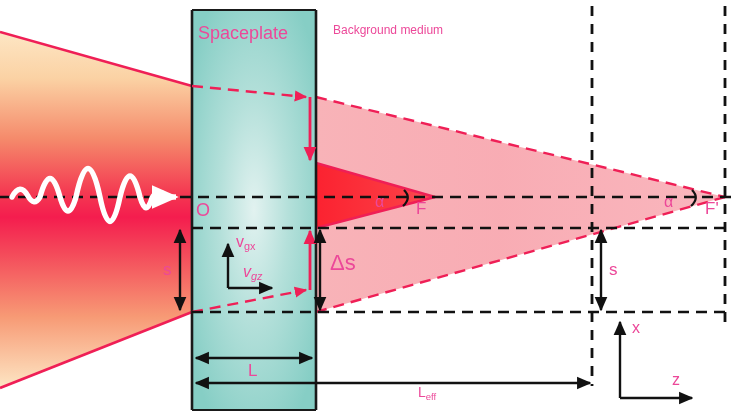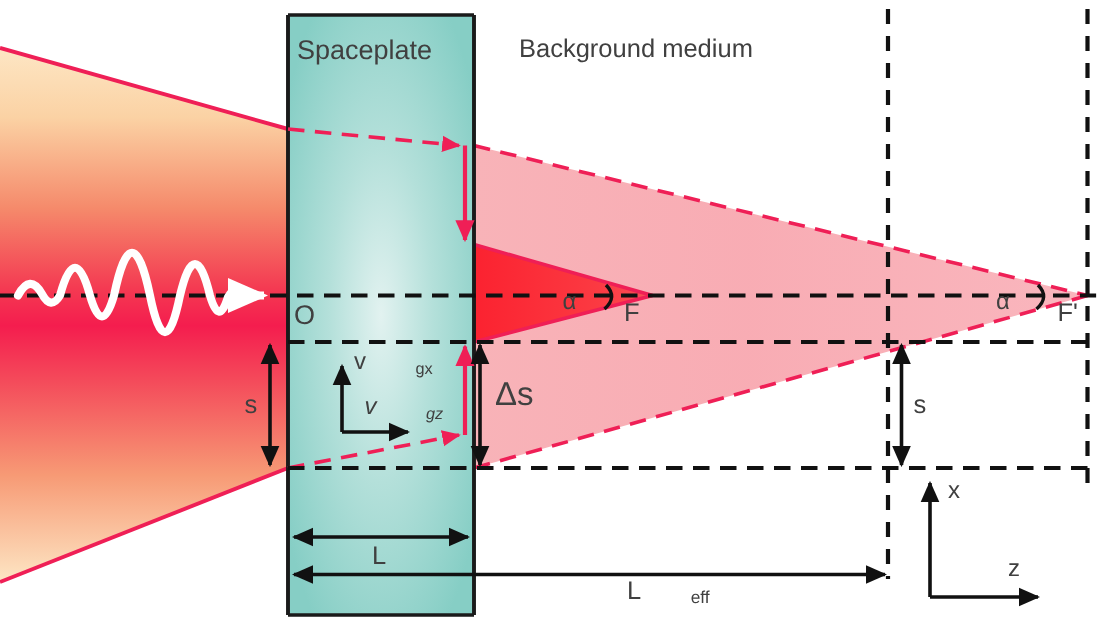--- a/index.html
+++ b/index.html
@@ -6,28 +6,28 @@
   #stage{
     position:relative;
     width:731px;height:420px;
     background:#ffffff;
     font-family:"Liberation Sans", sans-serif;
     overflow:hidden;
   }
   #stage svg{position:absolute;left:0;top:0;}
   .lbl{
     position:absolute;
-    color:#404040;
+    color:#ec4899;
     font-family:"Liberation Sans", sans-serif;
     white-space:nowrap;
     line-height:1;
     user-select:none;
   }
   .lbl-title{font-size:18px;}
-  .sub{font-size:0.68em;vertical-align:-0.28em;margin-left:33px;}
+  .sub{font-size:0.68em;vertical-align:-0.28em;}
 </style>
 </head>
 <body>
 
 <div id="stage">
 
   <svg width="731" height="420" viewBox="0 0 731 420">
     <defs>
 
       <linearGradient id="gradIncident" x1="0" y1="0" x2="0" y2="1">
@@ -145,41 +145,41 @@
     </g>
 
     <g fill="none" stroke="#111111" stroke-width="2.3">
       <path d="M 404,190 Q 412,198 403,206"></path>
       <path d="M 692,190 Q 700,198 691,206"></path>
     </g>
   </svg>
 
   <div class="lbl lbl-title" style="left:198px; top:24px; font-size:18px;">Spaceplate</div>
 
-  <div class="lbl lbl-title" style="left:346px; top:24px; font-size:17px;">Background medium</div>
+  <div class="lbl lbl-title" style="left:333px; top:24px; font-size:12px;">Background medium</div>
 
   <div class="lbl" style="left:196px; top:201px; font-size:18px;">O</div>
 
   <div class="lbl" style="left:416px; top:200px; font-size:17px;">F</div>
 
   <div class="lbl" style="left:705px; top:200px; font-size:17px;">F'</div>
 
   <div class="lbl" style="left:375px; top:194px; font-size:16px;">α</div>
 
   <div class="lbl" style="left:664px; top:194px; font-size:16px;">α</div>
 
   <div class="lbl" style="left:163px; top:261px; font-size:17px;">s</div>
 
   <div class="lbl" style="left:609px; top:261px; font-size:17px;">s</div>
 
   <div class="lbl" style="left:330px; top:252px; font-size:22px;">Δs</div>
 
   <div class="lbl" style="left:248px; top:362px; font-size:17px;">L</div>
 
-  <div class="lbl" style="left:418px; top:385px; font-size:17px;"><span>L</span><span class="sub">eff</span></div>
+  <div class="lbl" style="left:418px; top:385px; font-size:14px;"><span>L</span><span class="sub">eff</span></div>
 
   <div class="lbl" style="left:236px; top:234px; font-size:16px;"><span>v</span><span class="sub">gx</span></div>
 
   <div class="lbl" style="left:243px; top:264px; font-size:16px;font-style:italic;"><span>v</span><span class="sub">gz</span></div>
 
   <div class="lbl" style="left:632px; top:320px; font-size:16px;">x</div>
 
   <div class="lbl" style="left:672px; top:372px; font-size:16px;">z</div>
 
 </div>

